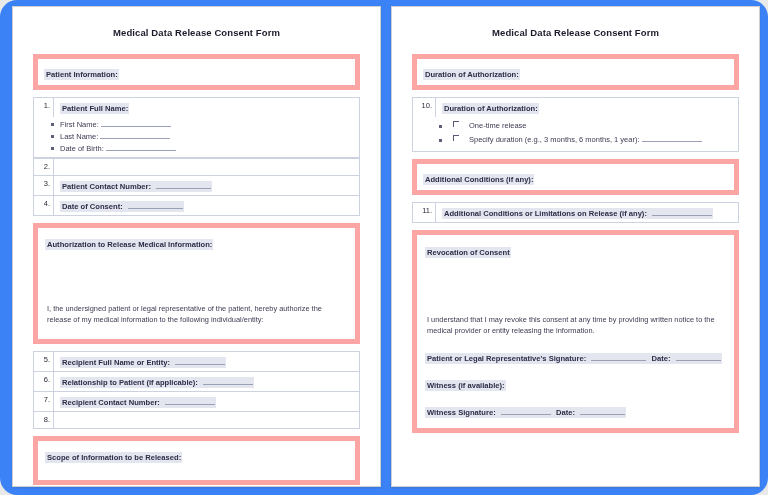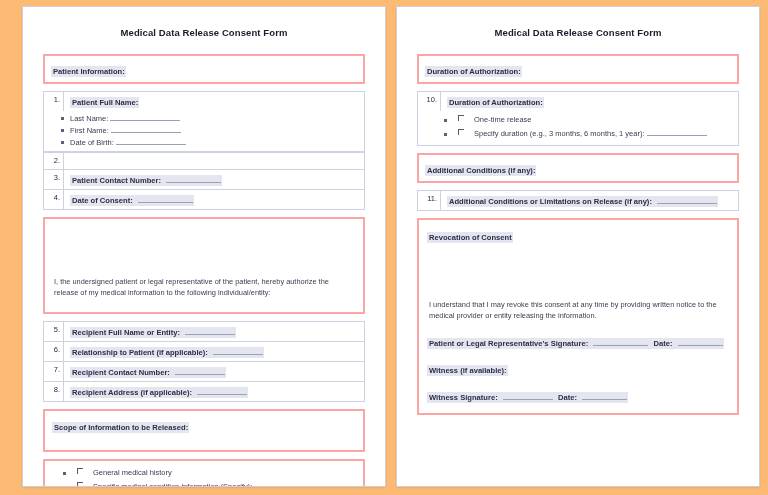--- a/index.html
+++ b/index.html
@@ -7,23 +7,24 @@
     width:768px;height:495px;
     background:#e9e9e9;
     font-family:"Liberation Sans", sans-serif;
     overflow:hidden;
   }
   .viewer{
     position:relative;
     width:768px;height:495px;
     display:flex;
     gap:10px;
-    padding:6px 8px 8px 22px;
-    box-sizing:border-box;
-    background:#fdba74;
+    padding:6px 8px 8px 12px;
+    box-sizing:border-box;
+    background:#3b82f6;
+    border-radius:17px;
   }
   .page{
     background:#ffffff;
     border:1px solid #cfcfcf;
     box-shadow:0 1px 2px rgba(0,0,0,0.10);
     box-sizing:border-box;
     position:relative;
     overflow:hidden;
   }
   .page-left{width:372px;}
@@ -37,21 +38,21 @@
     text-align:center;
     font-size:9.5px;
     font-weight:bold;
     color:#1b1b2b;
     letter-spacing:.1px;
     margin:6px 0 16px 0;
   }
 
   
   .blk{
-    border:2px solid #fca5a5;
+    border:5px solid #fca5a5;
     box-sizing:border-box;
     margin-bottom:7px;
     background:#fff;
   }
   .blk-pad{padding:5px 8px 6px 8px;}
 
   
   .numrow{
     display:flex;
     align-items:stretch;
@@ -170,62 +171,62 @@
       </div>
 
       <div style="border:1px solid #cdd2e0;box-sizing:border-box;margin-bottom:0;">
         <div style="display:flex;">
           <div class="num" style="border-right:1px solid #cdd2e0;">1.</div>
           <div class="numbody">
             <span class="hl">Patient Full Name:</span>
           </div>
         </div>
         <ul class="bul">
+          <li><span>First Name:</span> <span class="blank w70"></span></li>
           <li><span>Last Name:</span> <span class="blank w70"></span></li>
-          <li><span>First Name:</span> <span class="blank w70"></span></li>
           <li><span>Date of Birth:</span> <span class="blank w70"></span></li>
         </ul>
       </div>
 
       <div style="margin-bottom:7px;">
         <div class="numrow">
           <div class="num">2.</div>
         </div>
         <div class="numrow">
           <div class="num">3.</div>
           <div class="numbody"><span class="hl">Patient Contact Number:</span><span class="hl">&nbsp;<span class="blank w55"></span></span></div>
         </div>
         <div class="numrow">
           <div class="num">4.</div>
           <div class="numbody"><span class="hl">Date of Consent:</span><span class="hl">&nbsp;<span class="blank w55"></span></span></div>
         </div>
       </div>
 
       <div class="blk blk-pad" style="padding:5px 7px 6px 7px;">
+        <div><span class="hl">Authorization to Release Medical Information:</span></div>
         <div class="sp6"></div>
         <div class="para">I, the undersigned patient or legal representative of the patient, hereby authorize the release of my medical information to the following individual/entity:</div>
         <div class="sp6"></div>
       </div>
 
       <div style="margin-bottom:7px;">
         <div class="numrow">
           <div class="num">5.</div>
           <div class="numbody"><span class="hl">Recipient Full Name or Entity:</span><span class="hl">&nbsp;<span class="blank w50"></span></span></div>
         </div>
         <div class="numrow">
           <div class="num">6.</div>
           <div class="numbody"><span class="hl">Relationship to Patient (if applicable):</span><span class="hl">&nbsp;<span class="blank w50"></span></span></div>
         </div>
         <div class="numrow">
           <div class="num">7.</div>
           <div class="numbody"><span class="hl">Recipient Contact Number:</span><span class="hl">&nbsp;<span class="blank w50"></span></span></div>
         </div>
         <div class="numrow">
           <div class="num">8.</div>
-          <div class="numbody"><span class="hl">Recipient Address (if applicable):</span><span class="hl">&nbsp;<span class="blank w50"></span></span></div>
         </div>
       </div>
 
       <div class="blk blk-pad" style="padding:5px 7px 7px 7px;">
         <div><span class="hl">Scope of Information to be Released:</span></div>
         <div class="sp9"></div>
       </div>
 
       <div class="blk" style="padding:3px 6px 4px 6px;">
         <ul class="cbul">

